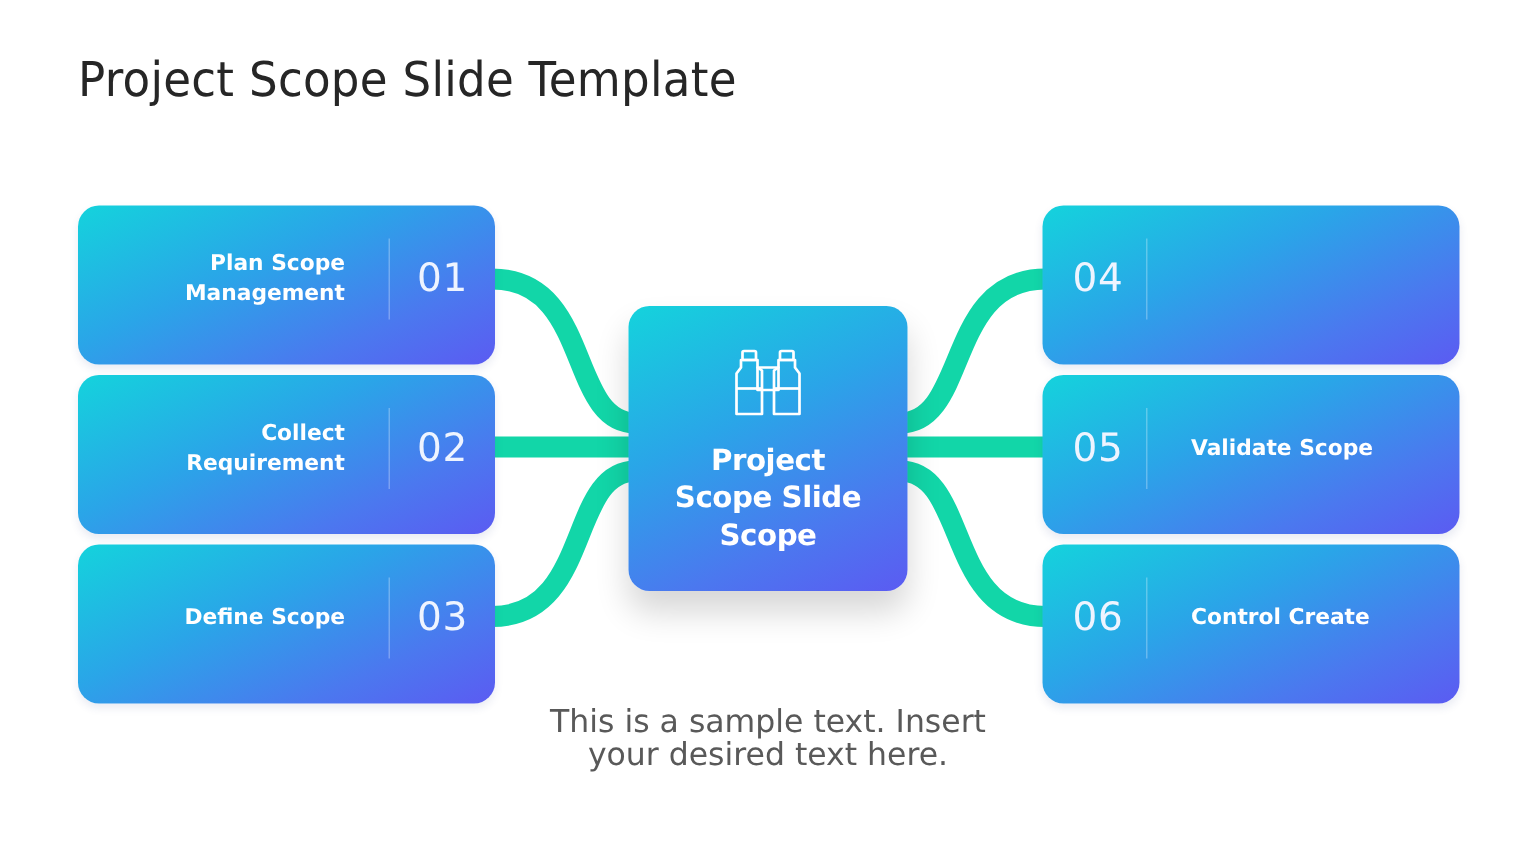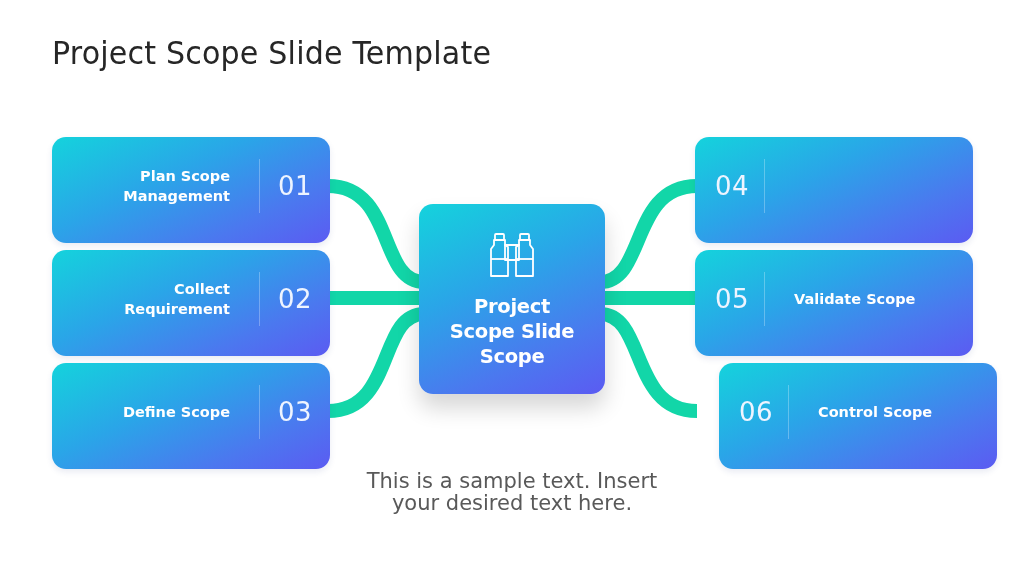--- a/index.html
+++ b/index.html
@@ -112,24 +112,24 @@
   <div class="num">04</div>
   <div class="divider"></div>
 </div>
 
 <div class="card right" style="left:695px; top:250px;">
   <div class="num">05</div>
   <div class="divider"></div>
   <div class="label">Validate Scope</div>
 </div>
 
-<div class="card right" style="left:695px; top:363px;margin-left:24px;">
+<div class="card right" style="left:695px; top:363px;">
   <div class="num">06</div>
   <div class="divider"></div>
-  <div class="label">Control Scope</div>
+  <div class="label">Control Create</div>
 </div>
 
 <div class="hub">
   <svg class="icon" viewBox="0 0 48 46" fill="none" stroke="#ffffff" stroke-width="1.8" stroke-linejoin="round">
     <rect x="7" y="2" width="9" height="6" rx="1"></rect>
     <rect x="32" y="2" width="9" height="6" rx="1"></rect>
     <path d="M6 8 H17 V13 L20 15 V44 H3 V17 L6 13 Z"></path>
     <path d="M42 8 H31 V13 L28 15 V44 H45 V17 L42 13 Z"></path>
     <rect x="17" y="13" width="14" height="15"></rect>
     <line x1="3" y1="27" x2="20" y2="27"></line>

